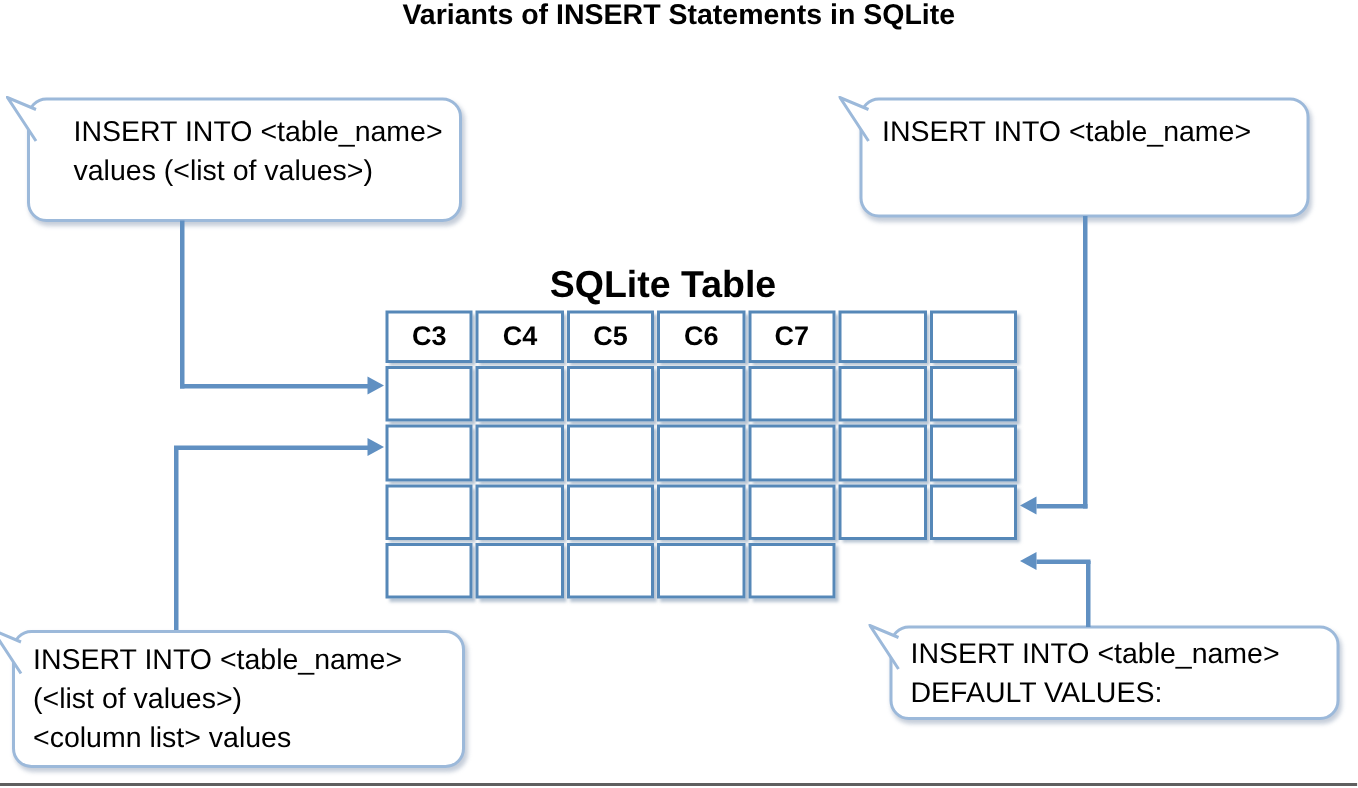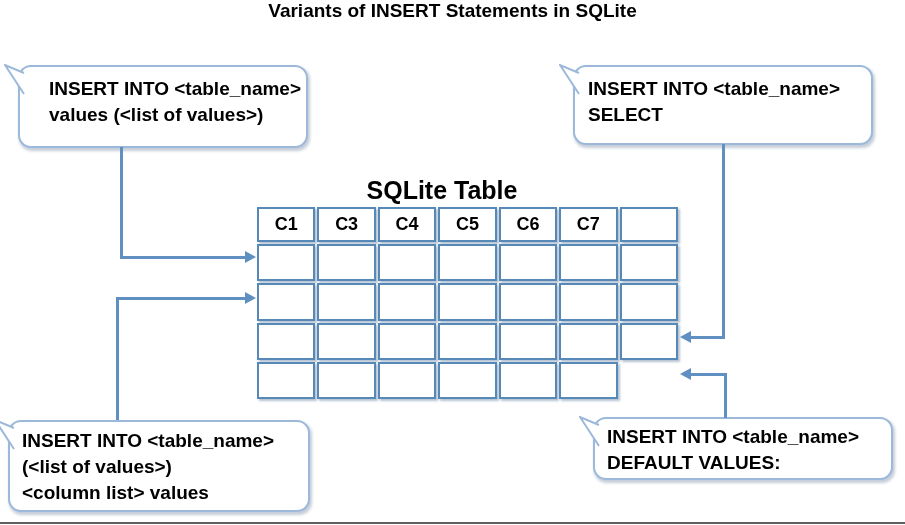--- a/index.html
+++ b/index.html
@@ -15,21 +15,21 @@
   }
   .diagram-title{
     position:absolute;top:0;left:0;width:905px;text-align:center;
     font-size:19px;font-weight:bold;
   }
   
   .callout{
     position:absolute;box-sizing:border-box;background:#ffffff;
     border:2px solid var(--callout-border);border-radius:13px;
     box-shadow:1.5px 2.5px 3px rgba(110,130,160,0.4);
-    font-size:19px;font-weight:bold;line-height:26px;white-space:nowrap;
+    font-size:19px;font-weight:normal;line-height:26px;white-space:nowrap;
   }
   .callout .line{display:block;}
   .tail{position:absolute;left:-16px;top:-3px;}
   #box-values{left:18px;top:65px;width:290px;height:83px;padding:9px 6px 0 29px;}
   #box-select{left:573px;top:65px;width:300px;height:80px;padding:9px 6px 0 13px;}
   #box-column-list{left:8px;top:420px;width:302px;height:92px;padding:6px 6px 0 12px;}
   #box-default{left:593px;top:417px;width:300px;height:63px;padding:5px 6px 0 12px;}
   
   .table-caption{
     position:absolute;left:257px;top:176px;width:370px;text-align:center;
@@ -83,21 +83,20 @@
     </svg>
     <span class="line">INSERT INTO &lt;table_name&gt;</span>
     <span class="line">values (&lt;list of values&gt;)</span>
   </div>
 
   <div class="callout" id="box-select">
     <svg class="tail" width="22" height="32">
       <path d="M20,9 L1,1 L20,30" fill="#ffffff" stroke="#9cb9da" stroke-width="2"></path>
     </svg>
     <span class="line">INSERT INTO &lt;table_name&gt;</span>
-    <span class="line">SELECT</span>
   </div>
 
   <div class="callout" id="box-column-list">
     <svg class="tail" width="22" height="32">
       <path d="M20,9 L1,1 L20,30" fill="#ffffff" stroke="#9cb9da" stroke-width="2"></path>
     </svg>
     <span class="line">INSERT INTO &lt;table_name&gt;</span>
     <span class="line">(&lt;list of values&gt;)</span>
     <span class="line">&lt;column list&gt; values</span>
   </div>
@@ -105,21 +104,20 @@
   <div class="callout" id="box-default">
     <svg class="tail" width="22" height="32">
       <path d="M20,9 L1,1 L20,30" fill="#ffffff" stroke="#9cb9da" stroke-width="2"></path>
     </svg>
     <span class="line">INSERT INTO &lt;table_name&gt;</span>
     <span class="line">DEFAULT VALUES:</span>
   </div>
 
   <div class="table-caption">SQLite Table</div>
   <div class="sql-table" id="table-grid">
-    <div class="cell header">C1</div>
     <div class="cell header">C3</div>
     <div class="cell header">C4</div>
     <div class="cell header">C5</div>
     <div class="cell header">C6</div>
     <div class="cell header">C7</div>
   <div class="cell"></div>
       <div class="cell"></div>
       <div class="cell"></div>
       <div class="cell"></div>
       <div class="cell"></div>

